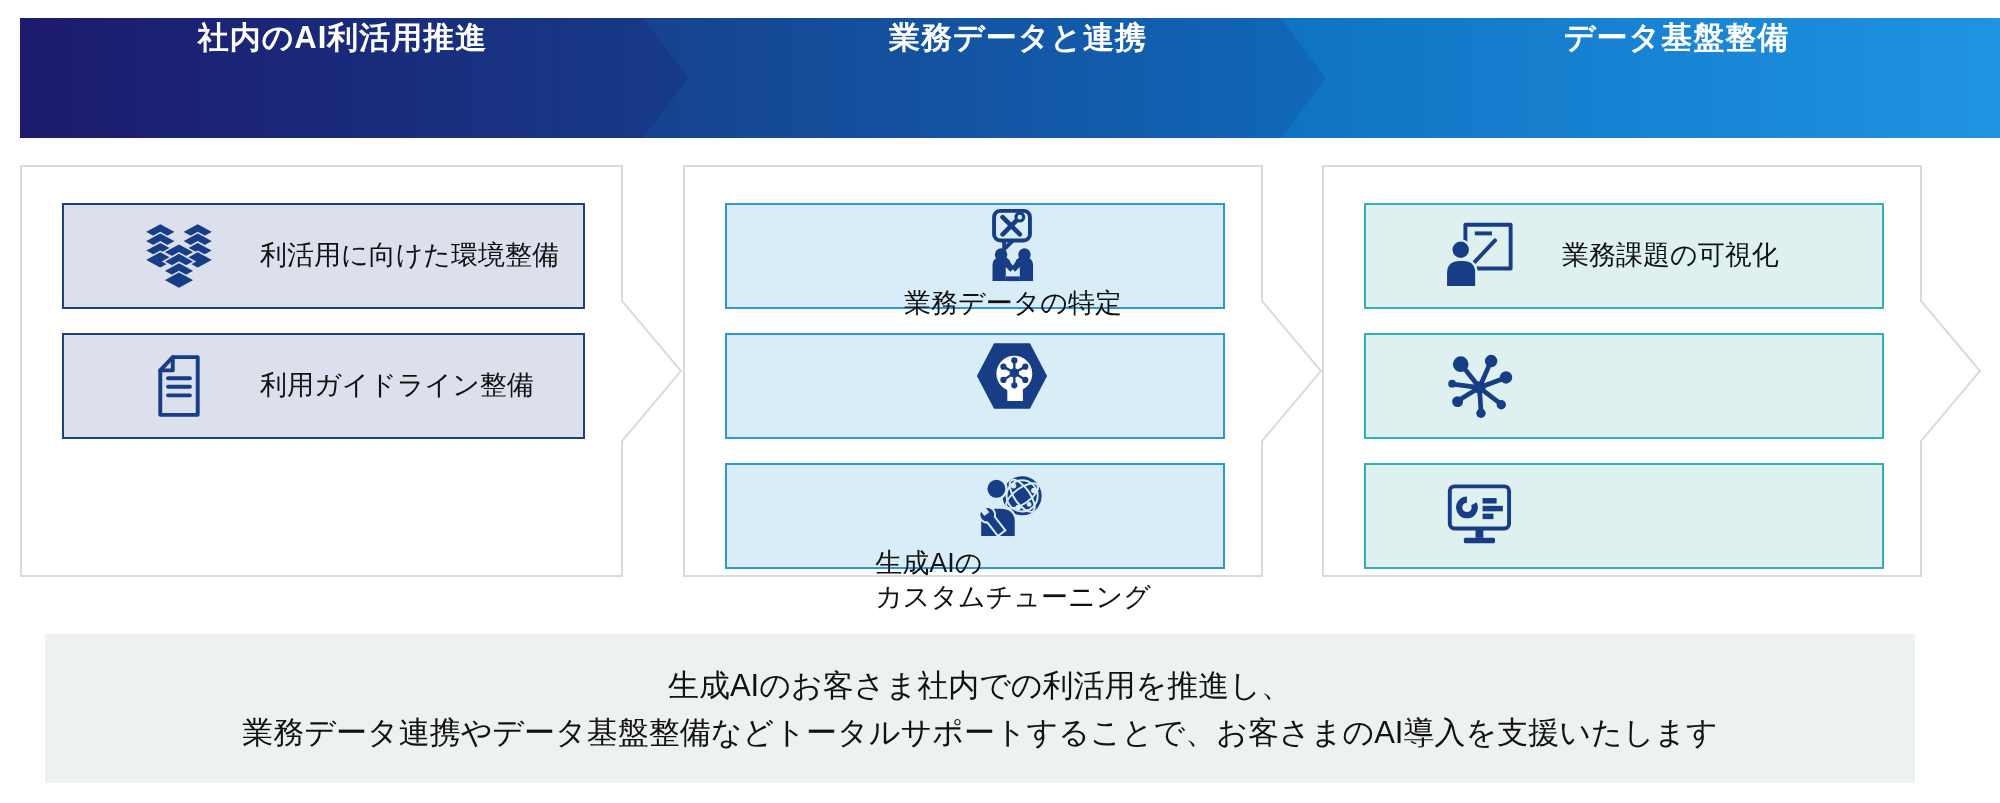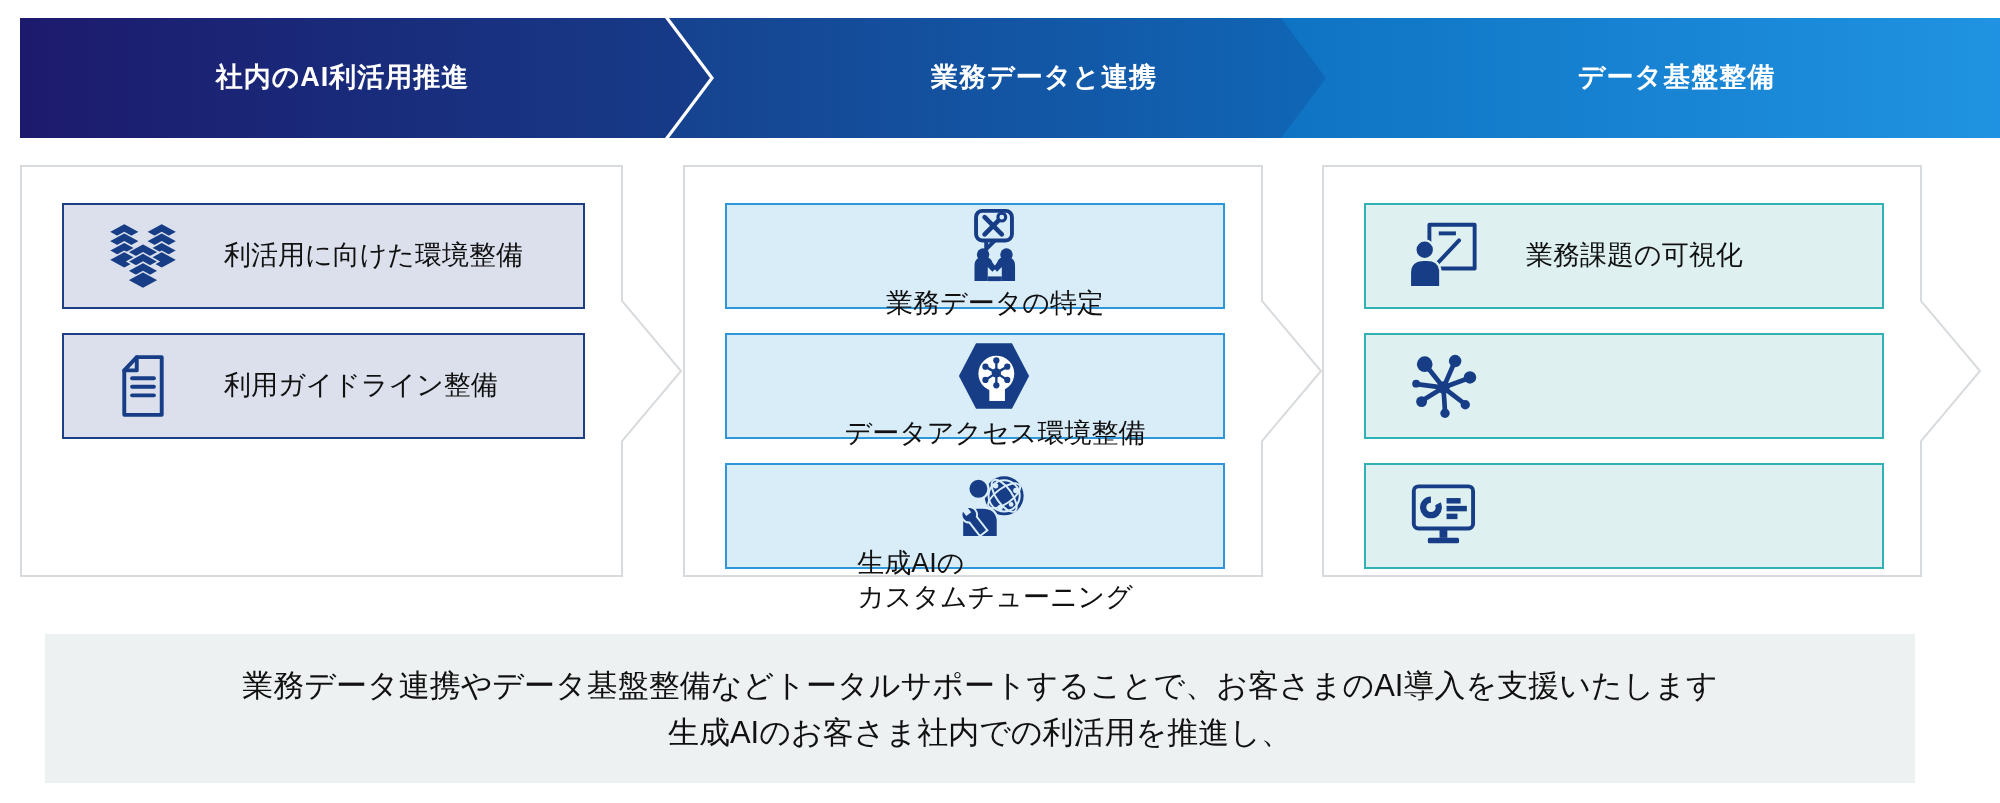--- a/index.html
+++ b/index.html
@@ -6,32 +6,32 @@
   body{
     width:2000px;height:803px;position:relative;background:#ffffff;
     font-family:"Liberation Sans","DejaVu Sans",sans-serif;
     -webkit-font-smoothing:antialiased;
   }
   .canvas{position:absolute;inset:0;overflow:hidden;}
 
   
   .banner{
     position:absolute;top:18px;height:120px;
-    color:#ffffff;font-weight:bold;font-size:27px;letter-spacing:1px;
-    display:flex;align-items:center;justify-content:center;
+    color:#ffffff;font-weight:bold;font-size:31px;letter-spacing:1px;
+    display:flex;align-items:flex-start;justify-content:center;
   }
   .banner .blabel{transform:translateY(-1px);}
   .banner-1{
     left:20px;width:645px;
     background:linear-gradient(90deg,#1d1a6d 0%,#163c89 100%);
     clip-path:polygon(0 0,calc(100% - 45px) 0,100% 50%,calc(100% - 45px) 100%,0 100%);
     padding-right:45px;
   }
   .banner-2{
-    left:669px;width:660px;
+    left:643px;width:660px;
     background:linear-gradient(90deg,#16428f 0%,#0f6cbc 100%);
     clip-path:polygon(0 0,calc(100% - 45px) 0,100% 50%,calc(100% - 45px) 100%,0 100%,45px 50%);
     padding-left:45px;padding-right:45px;
   }
   .banner-3{
     left:1281px;width:701px;
     background:linear-gradient(90deg,#0f73c3 0%,#2196e4 100%);
     clip-path:polygon(0 0,calc(100% - 45px) 0,100% 50%,calc(100% - 45px) 100%,0 100%,45px 50%);
     padding-left:45px;padding-right:45px;
   }
@@ -39,21 +39,21 @@
   
   .panel{position:absolute;top:165px;height:412px;}
   .panel-1{left:20px;width:603px;}
   .panel-2{left:683px;width:580px;}
   .panel-3{left:1322px;width:600px;}
   .panel svg.outline{position:absolute;left:0;top:0;overflow:visible;}
 
   
   .card{
     position:absolute;left:42px;width:calc(100% - 80px);height:106px;
-    display:flex;align-items:center;box-sizing:border-box;border:2px solid;
+    display:flex;align-items:center;box-sizing:border-box;border:2px solid;padding-left:36px;
   }
   .card-1{top:38px;} .card-2{top:168px;} .card-3{top:298px;}
   .panel-1 .card{background:#dbe0ec;border-color:#1c3f85;}
   .panel-2 .card{background:#d9edf9;border-color:#2d97d9;flex-direction:column;}
   .panel-3 .card{background:#def0f0;border-color:#30b2b5;align-items:center;}
   .icon-wrap{
     width:82px;height:82px;margin-left:38px;flex:0 0 auto;
     display:flex;align-items:center;justify-content:center;
   }
   .icon-wrap svg{width:78px;height:78px;display:block;}
@@ -189,21 +189,20 @@
             <circle cx="53" cy="46" r="6"></circle>
             <circle cx="53" cy="30" r="4"></circle>
               <circle cx="67" cy="38" r="4"></circle>
             <circle cx="67" cy="55" r="4"></circle>
               <circle cx="53" cy="62" r="4"></circle>
             <circle cx="39" cy="55" r="4"></circle>
               <circle cx="39" cy="38" r="4"></circle>
           </g>
         </svg>
       </span>
-      <span class="clabel">データアクセス環境整備</span>
     </div>
 
     <div class="card card-3">
       <span class="icon-wrap">
         <svg viewBox="0 0 100 100">
           <circle cx="63" cy="37" r="25" class="ic"></circle>
           <g stroke="#d9edf9" stroke-width="2.5" fill="none">
             <ellipse cx="63" cy="37" rx="24" ry="10" transform="rotate(-35 63 37)"></ellipse>
             <ellipse cx="63" cy="37" rx="24" ry="10" transform="rotate(55 63 37)"></ellipse>
             <circle cx="63" cy="37" r="20"></circle>
@@ -292,17 +291,17 @@
             <rect x="52" y="27" width="18" height="7"></rect>
             <rect x="52" y="37" width="26" height="7"></rect>
             <rect x="52" y="47" width="14" height="7"></rect>
           </g>
         </svg>
       </span>
     </div>
   </div>
 
   <div class="footer">
+    <span class="fline">生成AIのお客さま社内での利活用を推進し、</span>
     <span class="fline">業務データ連携やデータ基盤整備などトータルサポートすることで、お客さまのAI導入を支援いたします</span>
-    <span class="fline">生成AIのお客さま社内での利活用を推進し、</span>
   </div>
 
 </div>
 
 </body></html>

